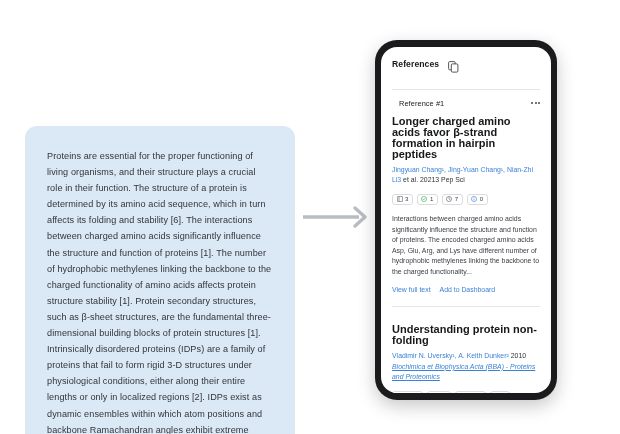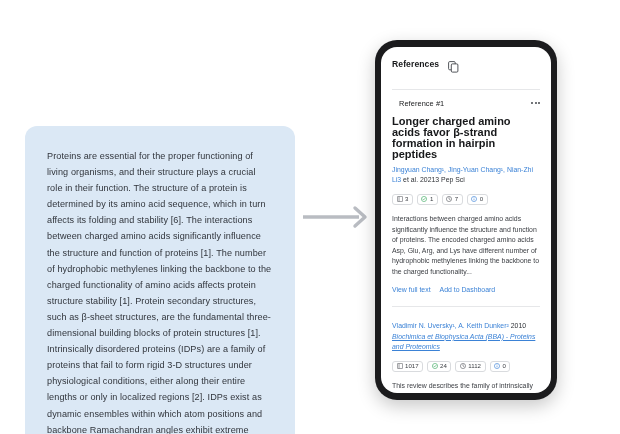--- a/index.html
+++ b/index.html
@@ -258,20 +258,21 @@
 
         <div class="ref-links">
           <span class="ref-link">View full text</span>
           <span class="ref-link">Add to Dashboard</span>
         </div>
       </div>
 
       <div class="reference-divider"></div>
       <div class="reference-block">
 
+        <div class="ref-title">Understanding protein non-folding</div>
 
         <div class="ref-authors">
           <span class="author-link">Vladimir N. Uversky¹, A. Keith Dunker²</span><span> 2010</span>
           <span class="ref-journal">Biochimica et Biophysica Acta (BBA) - Proteins and Proteomics</span>
         </div>
 
         <div class="badge-row">
           <span class="badge">
             <svg width="6" height="6" viewBox="0 0 10 10">
               <rect x="0.7" y="0.7" width="8.6" height="8.6" rx="1" fill="none" stroke="#5a5d63" stroke-width="1"></rect>

